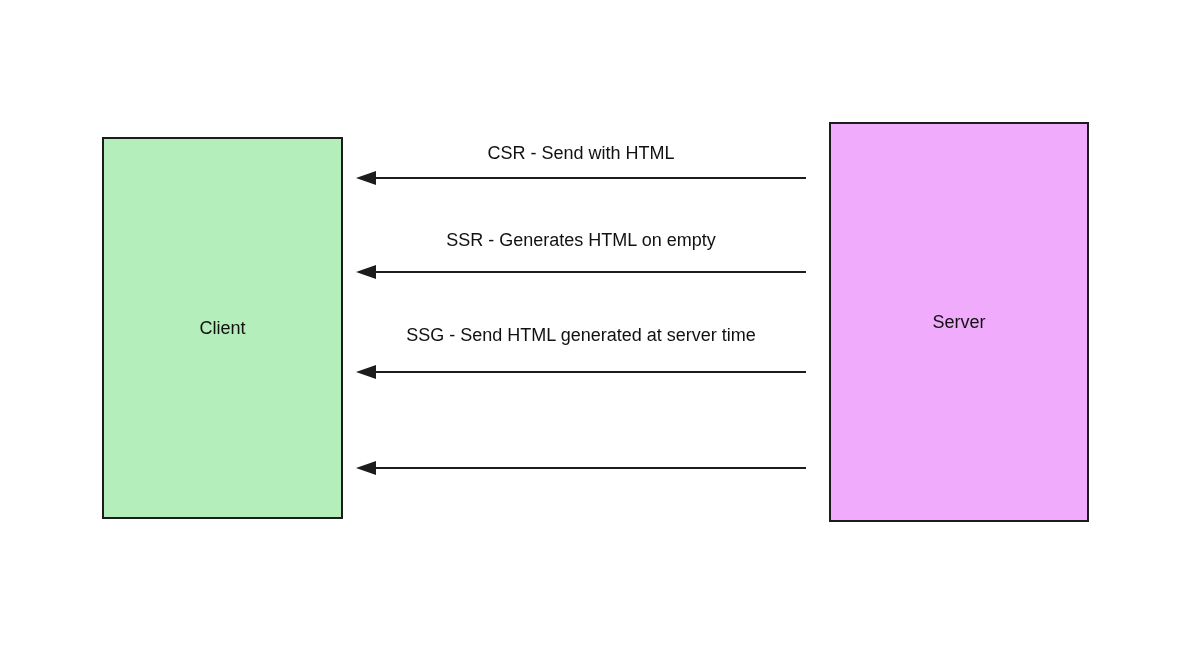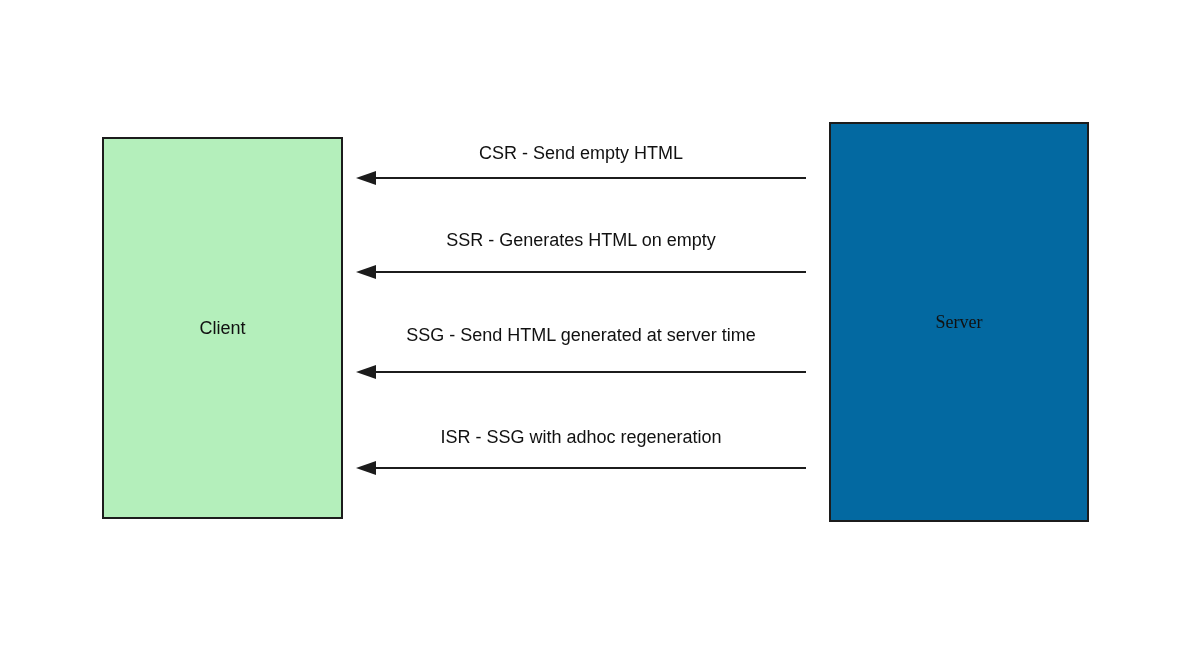--- a/index.html
+++ b/index.html
@@ -75,41 +75,40 @@
 </style>
 </head>
 <body>
 
 <div class="canvas">
 
   <div class="node" id="client-box" style="background: rgb(180, 239, 187);">
     <div class="node-label">Client</div>
   </div>
 
-  <div class="node" id="server-box" style="background: #0369a1; font-family: Liberation Serif, serif;">
+  <div class="node" id="server-box" style="background: #f0abfc;">
     <div class="node-label">Server</div>
   </div>
 
-  <div class="message-label" style="top: 143px">CSR - Send empty HTML</div>
+  <div class="message-label" style="top: 143px">CSR - Send with HTML</div>
   <div class="arrow" style="top: 171px">
     <span class="arrow-head"></span>
     <span class="arrow-shaft"></span>
   </div>
 
   <div class="message-label" style="top: 230px">SSR - Generates HTML on empty</div>
   <div class="arrow" style="top: 265px">
     <span class="arrow-head"></span>
     <span class="arrow-shaft"></span>
   </div>
 
   <div class="message-label" style="top: 325px">SSG - Send HTML generated at server time</div>
   <div class="arrow" style="top: 365px">
     <span class="arrow-head"></span>
     <span class="arrow-shaft"></span>
   </div>
 
-  <div class="message-label" style="top: 427px">ISR - SSG with adhoc regeneration</div>
   <div class="arrow" style="top: 461px">
     <span class="arrow-head"></span>
     <span class="arrow-shaft"></span>
   </div>
 
 </div>
 
 </body></html>

